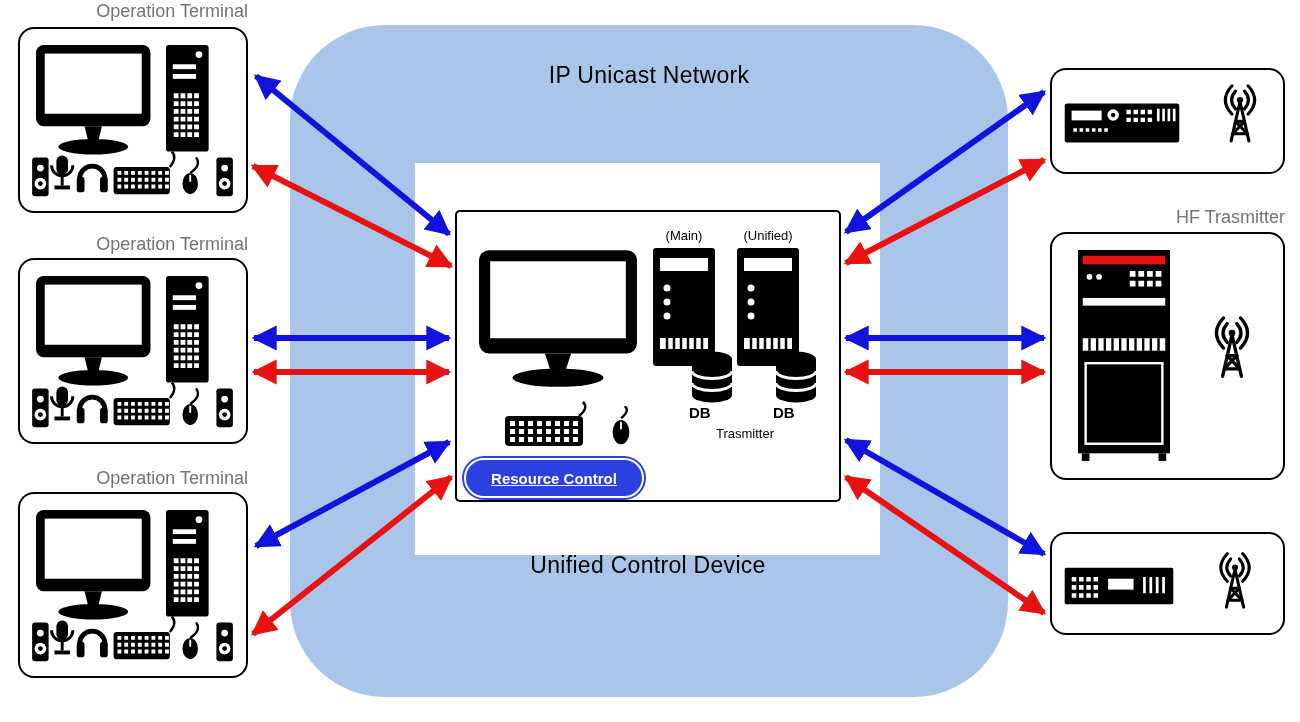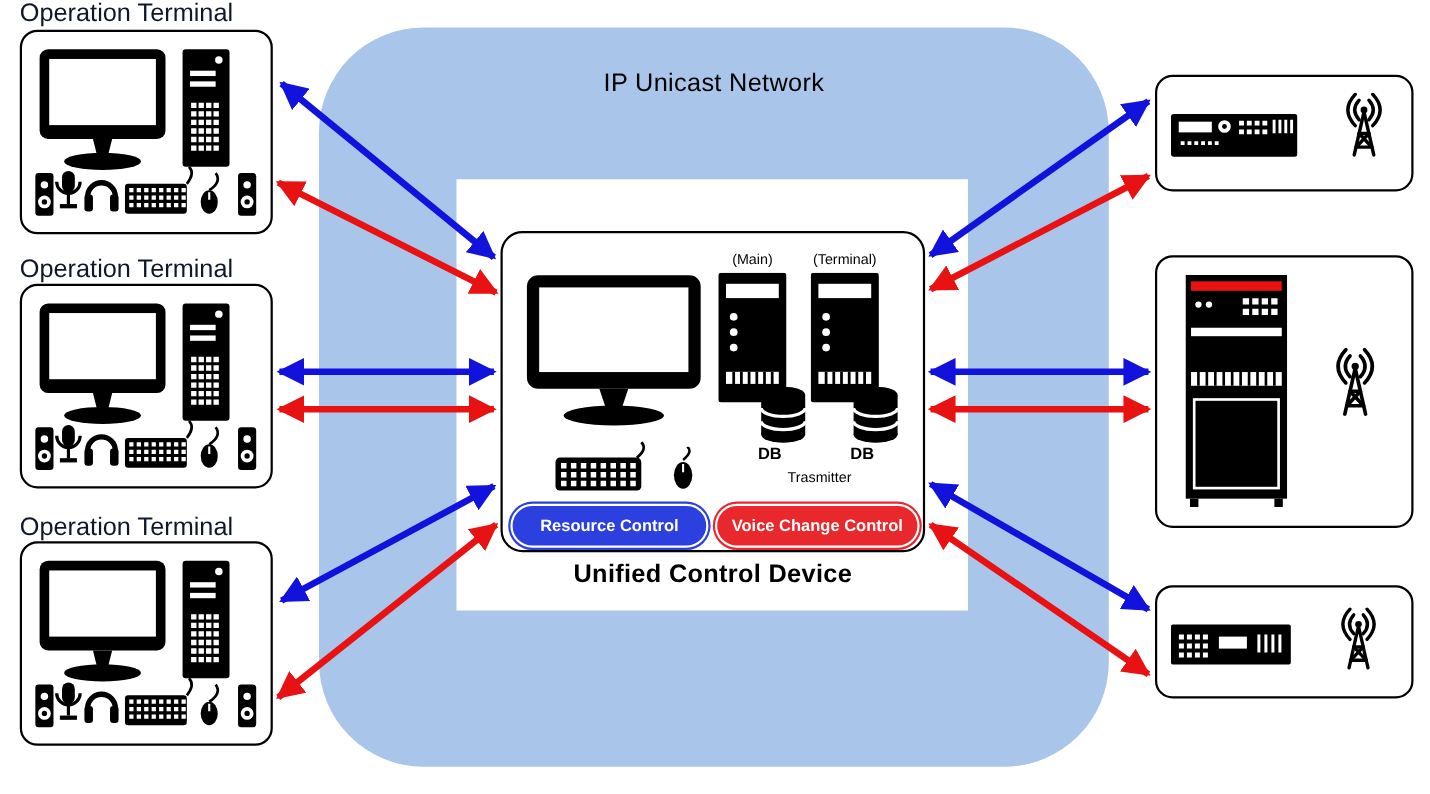--- a/index.html
+++ b/index.html
@@ -1,31 +1,31 @@
 <!DOCTYPE html>
 <html style="--network-bg: #a9c6ea; --arrow-blue: #1212dd; --arrow-red: #e81212; --resource-bg: #2c3fdf; --voice-bg: #e8282d;"><head>
 <meta charset="utf-8">
 <style>
   * { margin:0; padding:0; box-sizing:border-box; }
   html,body { background:#fff; }
   body { font-family:"Liberation Sans","DejaVu Sans",sans-serif; color:#000; }
   .stage { position:relative; width:1300px; height:722px; background:#fff; overflow:hidden; }
   .abs { position:absolute; }
-  .caption { position:absolute; font-size:23px; line-height:22px; text-align:left; color:#0f172a; }
+  .caption { position:absolute; font-size:18px; line-height:22px; text-align:right; color:#737373; }
   .outline-box { position:absolute; background:#fff; border:2.5px solid #000; border-radius:16px; }
   .network { position:absolute; background:var(--network-bg,#a9c6ea); border-radius:95px; }
   .network-title { position:absolute; font-size:23px; font-weight:normal; text-align:center; letter-spacing:.3px; }
   .white-panel { position:absolute; background:#fff; }
   .small-label { position:absolute; font-size:13px; text-align:center; }
   .db-label { position:absolute; font-size:15px; font-weight:bold; text-align:left; }
   .pill { position:absolute; border-radius:22px; color:#fff; font-weight:bold; font-size:15px;
           display:flex; align-items:center; justify-content:center; border:2px solid #fff; white-space:nowrap; }
-  .pill.blue { background:var(--resource-bg,#2c3fdf); box-shadow:0 0 0 2px var(--resource-bg,#2c3fdf); }
+  .pill.blue { background:var(--resource-bg,#2c3fdf); box-shadow:0 0 0 2px var(--resource-bg,#2c3fdf);text-decoration:underline; }
   .pill.red  { background:var(--voice-bg,#e8282d);  box-shadow:0 0 0 2px var(--voice-bg,#e8282d); }
-  .device-title { position:absolute; font-size:23px; font-weight:bold; text-align:center; letter-spacing:.3px; }
+  .device-title { position:absolute; font-size:23px; font-weight:normal; text-align:center; letter-spacing:.3px;margin-top:44px; }
   .arrows { position:absolute; left:0; top:0; pointer-events:none; z-index:6; }
   .arrow-blue { stroke:var(--arrow-blue,#1212dd); stroke-width:6; }
   .arrow-red  { stroke:var(--arrow-red,#e81212);  stroke-width:6; }
   #mb path { fill:var(--arrow-blue,#1212dd); }
   #mr path { fill:var(--arrow-red,#e81212); }
 </style>
 </head>
 <body>
 
 <div class="stage">
@@ -145,54 +145,53 @@
           <path d="M41,8 Q50,18 41,28"></path>
         </g>
       </symbol>
     </defs>
   </svg>
 
   <div class="network" style="left:290px;top:25px;width:718px;height:672px"></div>
   <div class="network-title" style="left:290px;top:62px;width:718px">IP Unicast Network</div>
   <div class="white-panel" style="left:415px;top:163px;width:465px;height:392px"></div>
 
-  <div class="outline-box" style="left:455px;top:210px;width:386px;height:292px;border-radius:20px">
+  <div class="outline-box" style="left:455px;top:210px;width:386px;height:292px;border-radius:5px">
     <svg class="abs" style="left:20px;top:36px" width="162" height="142" viewBox="0 0 160 140">
         <use href="#icon-monitor"></use>
       </svg>
     <svg class="abs" style="left:46px;top:188px" width="92" height="48" viewBox="0 0 92 48">
         <use href="#icon-keyboard"></use>
       </svg>
     <svg class="abs" style="left:150px;top:194px" width="28" height="41" viewBox="0 0 30 44">
         <use href="#icon-mouse"></use>
       </svg>
 
     <div class="small-label" style="left:196px;top:16px;width:62px">(Main)</div>
-    <div class="small-label" style="left:278px;top:16px;width:66px">(Terminal)</div>
+    <div class="small-label" style="left:278px;top:16px;width:66px">(Unified)</div>
 
     <svg class="abs" style="left:196px;top:36px" width="62" height="118" viewBox="0 0 62 118">
         <use href="#icon-server"></use>
       </svg>
     <svg class="abs" style="left:280px;top:36px" width="62" height="118" viewBox="0 0 62 118">
         <use href="#icon-server"></use>
       </svg>
 
     <svg class="abs" style="left:232px;top:138px" width="46" height="54" viewBox="0 0 46 54">
         <use href="#icon-db"></use>
       </svg>
     <svg class="abs" style="left:316px;top:138px" width="46" height="54" viewBox="0 0 46 54">
         <use href="#icon-db"></use>
       </svg>
 
     <div class="db-label" style="left:232px;top:192px;width:46px">DB</div>
     <div class="db-label" style="left:316px;top:192px;width:46px">DB</div>
     <div class="small-label" style="left:190px;top:214px;width:196px">Trasmitter</div>
 
     <div class="pill blue" style="left:7px;top:246px;width:180px;height:40px">Resource Control</div>
-    <div class="pill red" style="left:193px;top:246px;width:186px;height:40px">Voice Change Control</div>
   </div>
   <div class="device-title" style="left:455px;top:508px;width:386px">Unified Control Device</div>
 
   <div class="caption" style="left:18px;top:0;width:230px">Operation Terminal</div>
   <div class="outline-box" style="left:18px;top:27px;width:230px;height:186px">
     <svg class="abs" style="left:10px;top:12px" width="206" height="161" viewBox="0 0 212 166">
         <use href="#icon-workstation"></use>
       </svg>
   </div>
 
@@ -212,20 +211,21 @@
 
   <div class="outline-box" style="left:1050px;top:68px;width:235px;height:106px">
     <svg class="abs" style="left:12px;top:30px" width="116" height="46" viewBox="0 0 130 52">
         <use href="#icon-receiver"></use>
       </svg>
     <svg class="abs" style="left:156px;top:14px" width="64" height="64" viewBox="0 0 72 72">
         <use href="#icon-antenna"></use>
       </svg>
   </div>
 
+  <div class="caption" style="left:1050px;top:206px;width:235px">HF Trasmitter</div>
   <div class="outline-box" style="left:1050px;top:232px;width:235px;height:248px">
     <svg class="abs" style="left:24px;top:16px" width="96" height="211" viewBox="0 0 100 220">
         <use href="#icon-rack"></use>
       </svg>
     <svg class="abs" style="left:146px;top:82px" width="68" height="68" viewBox="0 0 72 72">
         <use href="#icon-antenna"></use>
       </svg>
   </div>
 
   <div class="outline-box" style="left:1050px;top:532px;width:235px;height:103px">

